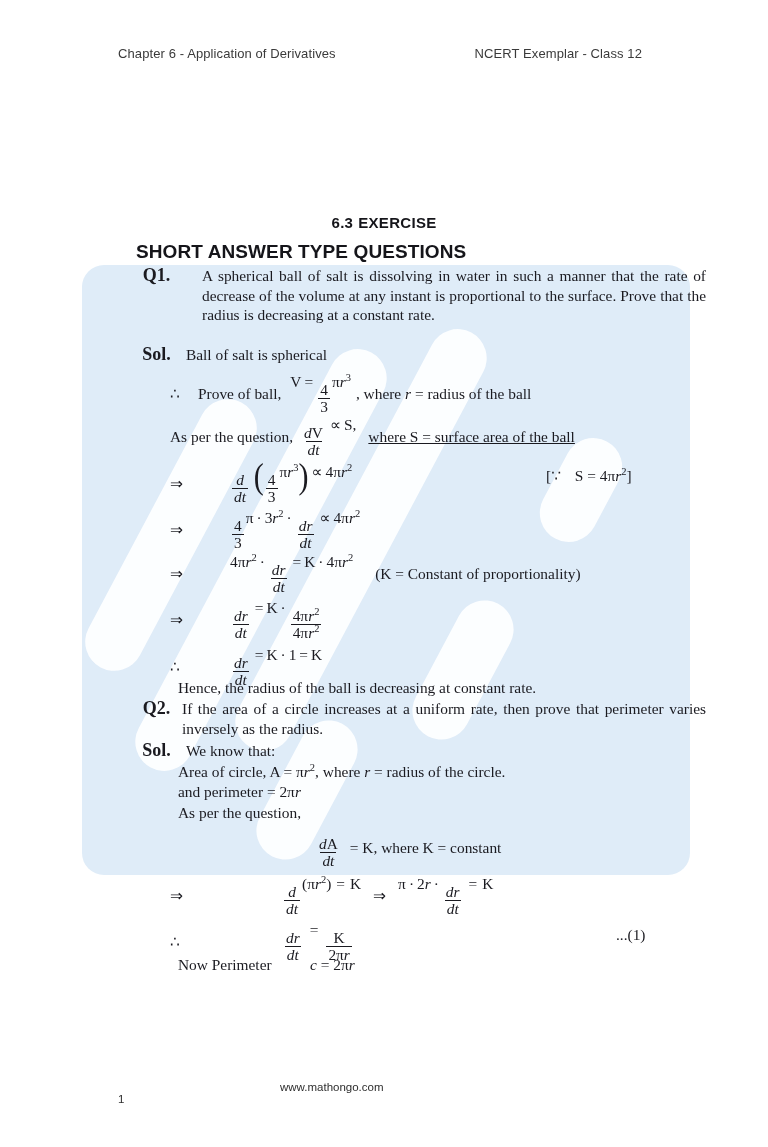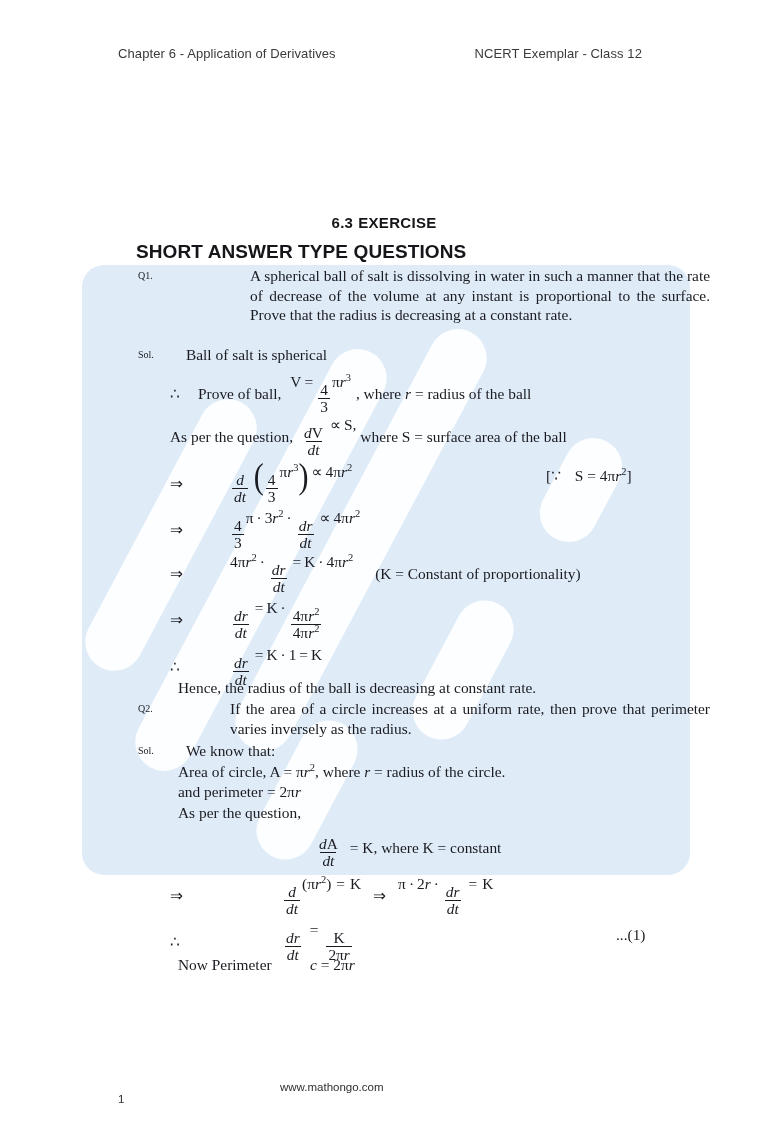--- a/index.html
+++ b/index.html
@@ -85,33 +85,32 @@
     top: 0;
     width: 768px;
     font-size: 15.4px;
     line-height: 19.6px;
   }
   .row {
     position: absolute;
     display: flex;
   }
   .lbl {
-    font-weight: normal;
-    font-size: 10px;
+    font-weight: bold;
+    font-size: 18px;
     width: 44px;
     flex: none;
-    text-align: left;
+    text-align: center;
     padding-right: 7px;
     box-sizing: border-box;
   }
   .txt { display: block; }
   .just {
     text-align: justify;
     text-align-last: left;
-    margin-left: 48px;
   }
 
   
   .it { font-style: italic; }
   .up { font-style: normal; }
   sup { font-size: 68%; vertical-align: super; line-height: 0; }
   .frac {
     display: inline-flex;
     flex-direction: column;
     align-items: center;
@@ -195,21 +194,21 @@
   </div>
 
   <div class="row" style="left:170px; top:415px; align-items:center;">
     <span style="margin-right:7px;">As per the question,</span>
     <span>
       <span class="frac">
           <span class="n"><span class="it">d</span>V</span>
           <span class="d"><span class="it">dt</span></span>
         </span><span class="op">∝</span>S,
     </span>
-    <span style="margin-left:4px;">where S = surface area of the ball</span>
+    <span style="margin-left:12px;text-decoration:underline;">where S = surface area of the ball</span>
   </div>
 
   <div class="row" style="left:170px; top:462px; align-items:center;">
     <span class="arrow" style="width:60px; display:inline-block;">⇒</span>
     <span>
       <span class="frac">
           <span class="n"><span class="it">d</span></span>
           <span class="d"><span class="it">dt</span></span>
         </span>
       <span class="paren">(</span><span class="frac">

